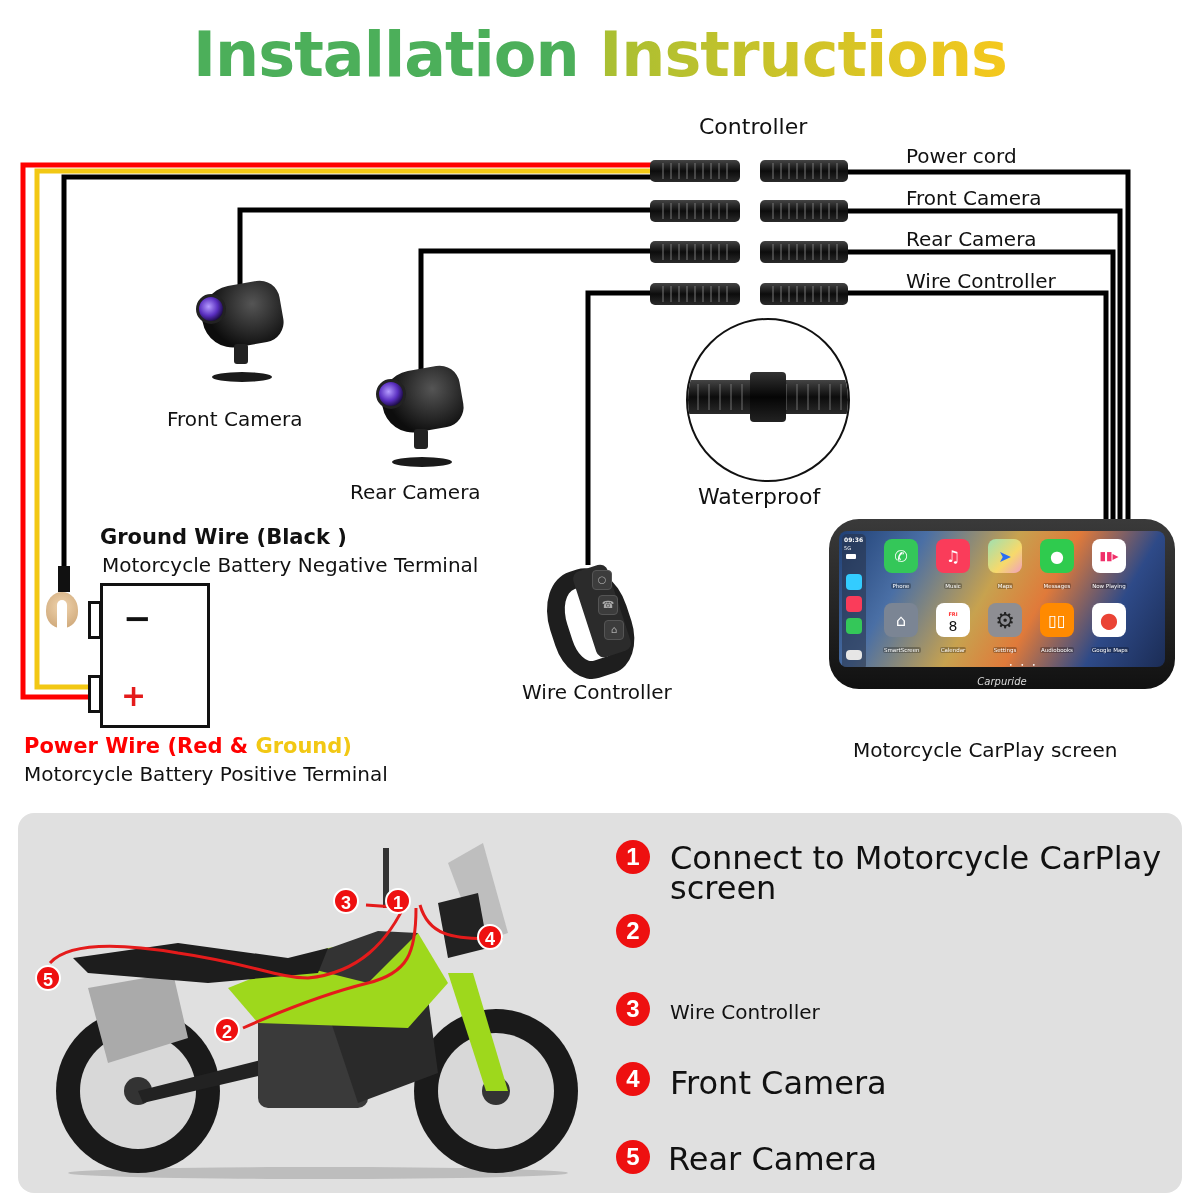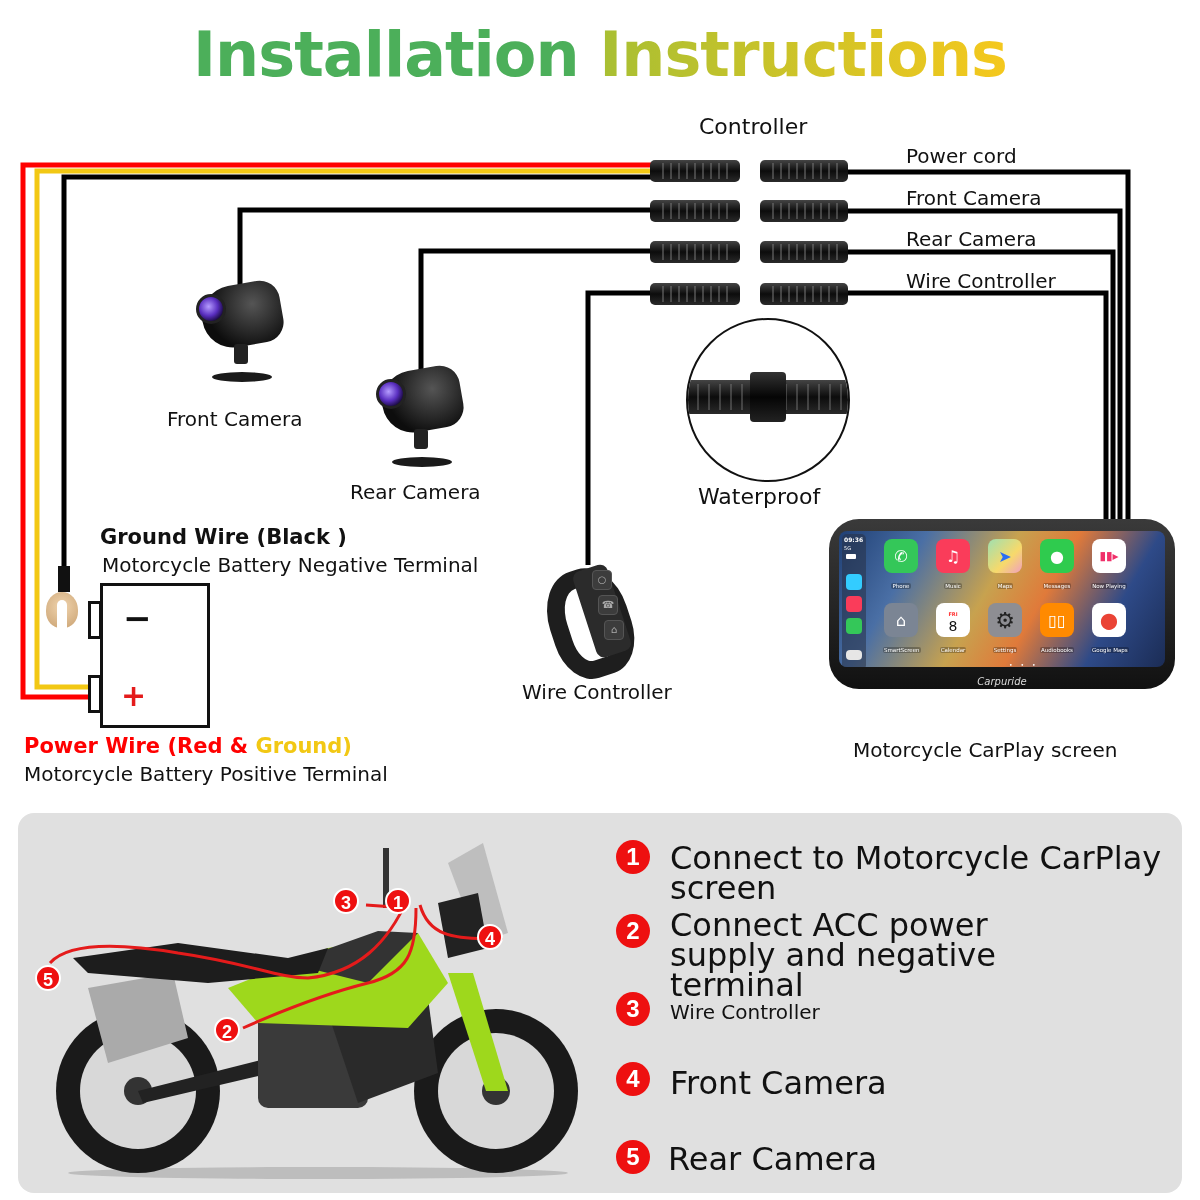--- a/index.html
+++ b/index.html
@@ -268,21 +268,20 @@
   <div class="badge badge-sm" style="left:367px; top:75px;">1</div>
   <div class="badge badge-sm" style="left:196px; top:204px;">2</div>
   <div class="badge badge-sm" style="left:315px; top:75px;">3</div>
   <div class="badge badge-sm" style="left:459px; top:111px;">4</div>
   <div class="badge badge-sm" style="left:17px; top:152px;">5</div>
 
   <div class="badge" style="left:598px; top:27px;">1</div>
   <div class="step-text" style="left:652px; top:30px;">Connect to Motorcycle CarPlay screen</div>
 
   <div class="badge" style="left:598px; top:101px;">2</div>
-  <div class="step-text" style="left:652px; top:97px; width:420px;">Connect ACC power supply and negative terminal</div>
 
   <div class="badge" style="left:598px; top:179px;">3</div>
   <div class="step-text small" style="left:652px; top:184px;">Wire Controller</div>
 
   <div class="badge" style="left:598px; top:249px;">4</div>
   <div class="step-text" style="left:652px; top:255px;">Front Camera</div>
 
   <div class="badge" style="left:598px; top:327px;">5</div>
   <div class="step-text" style="left:650px; top:331px;">Rear Camera</div>
 </div>

